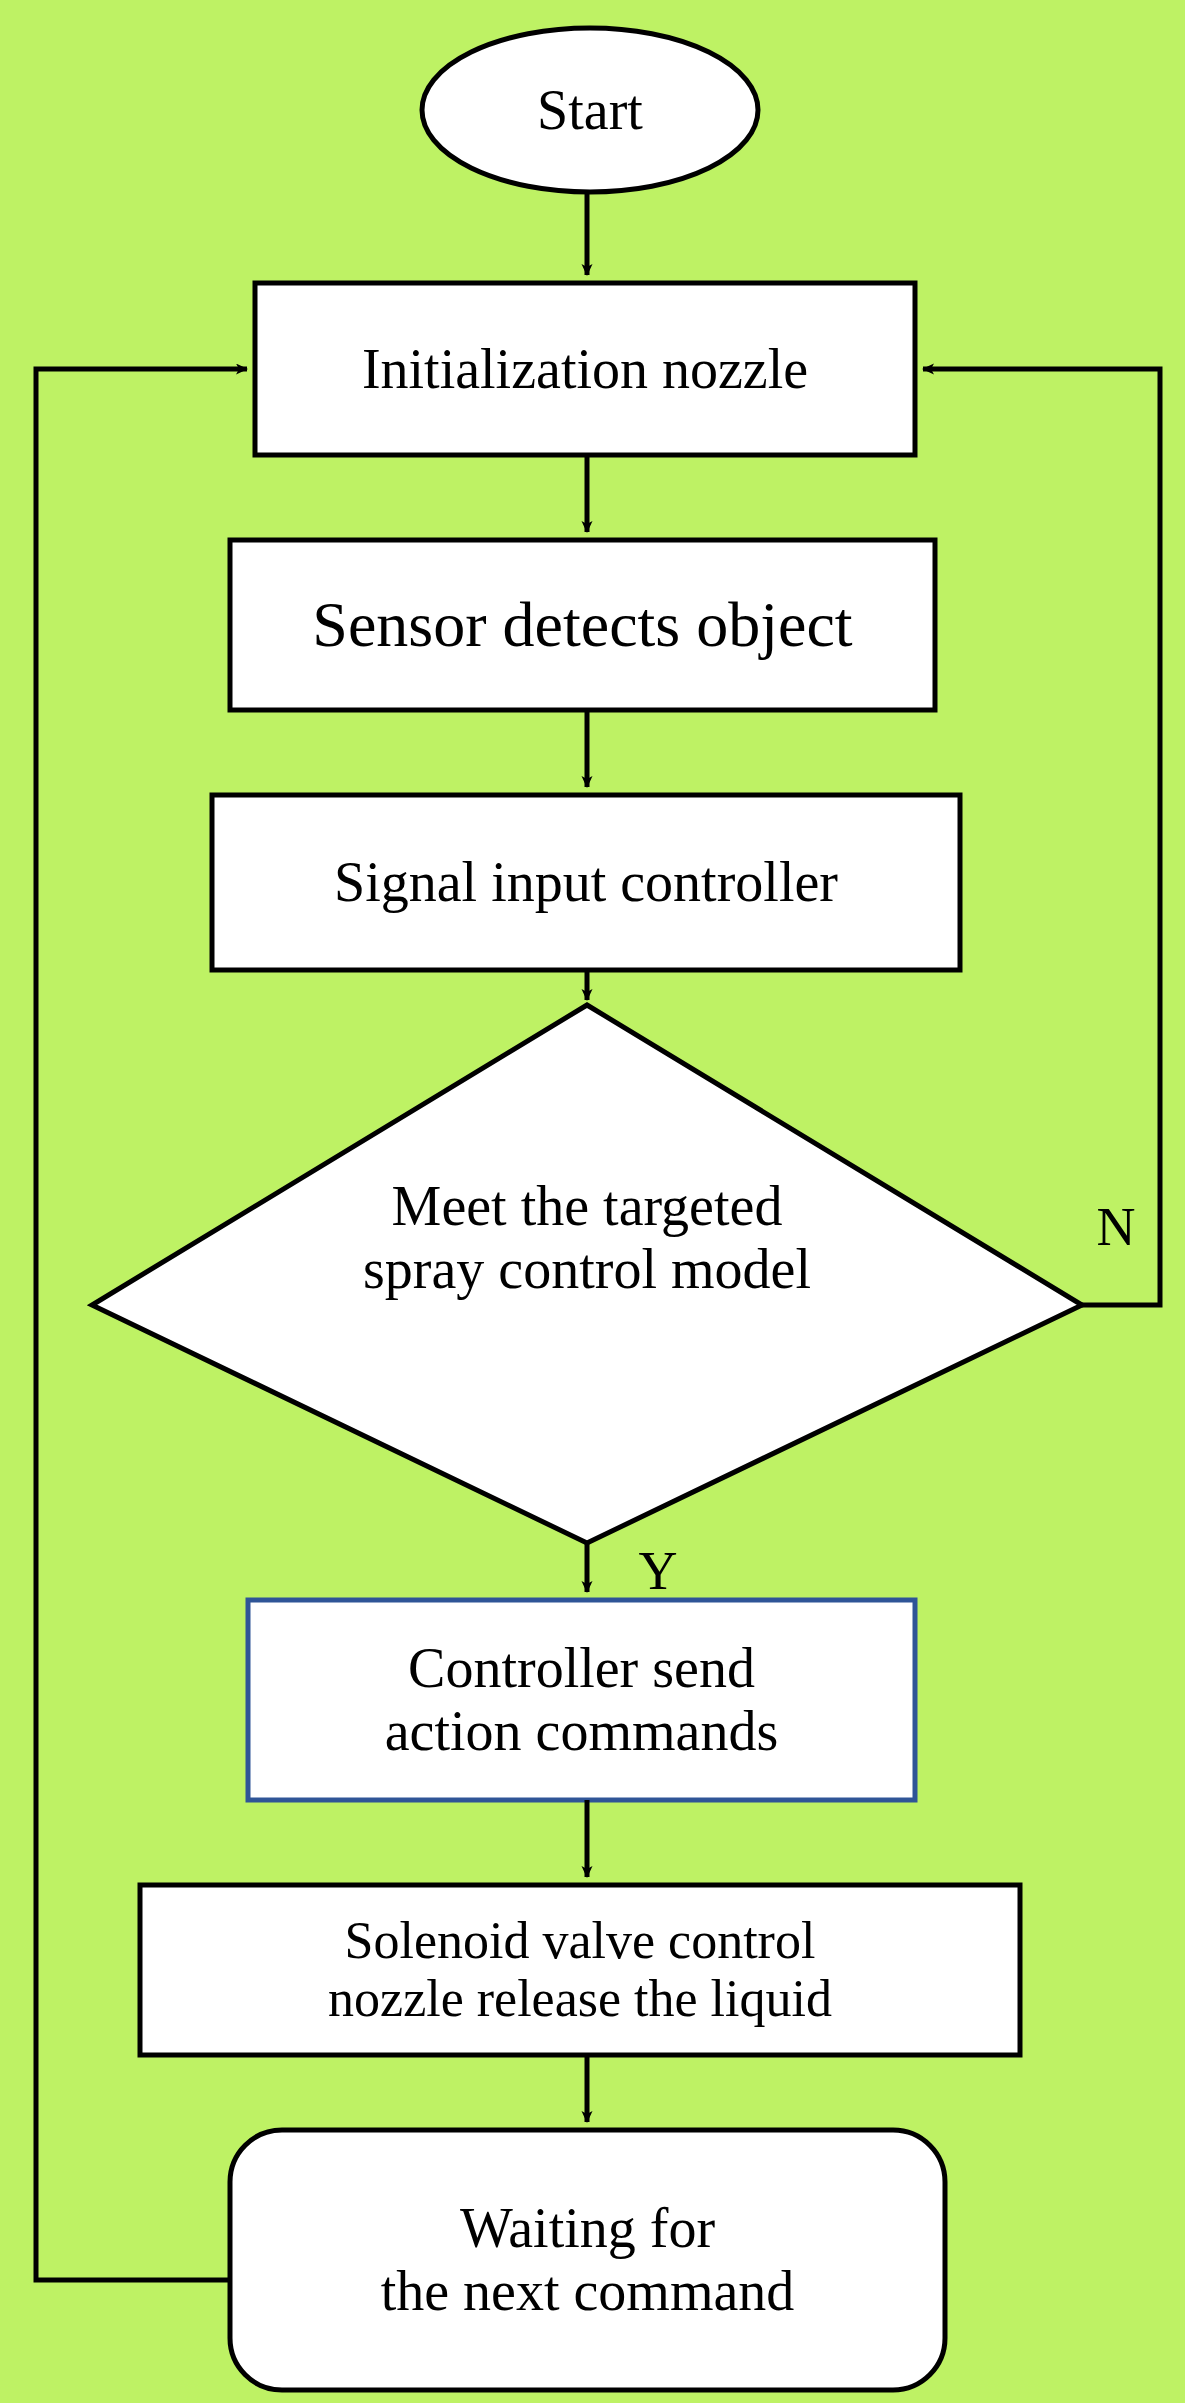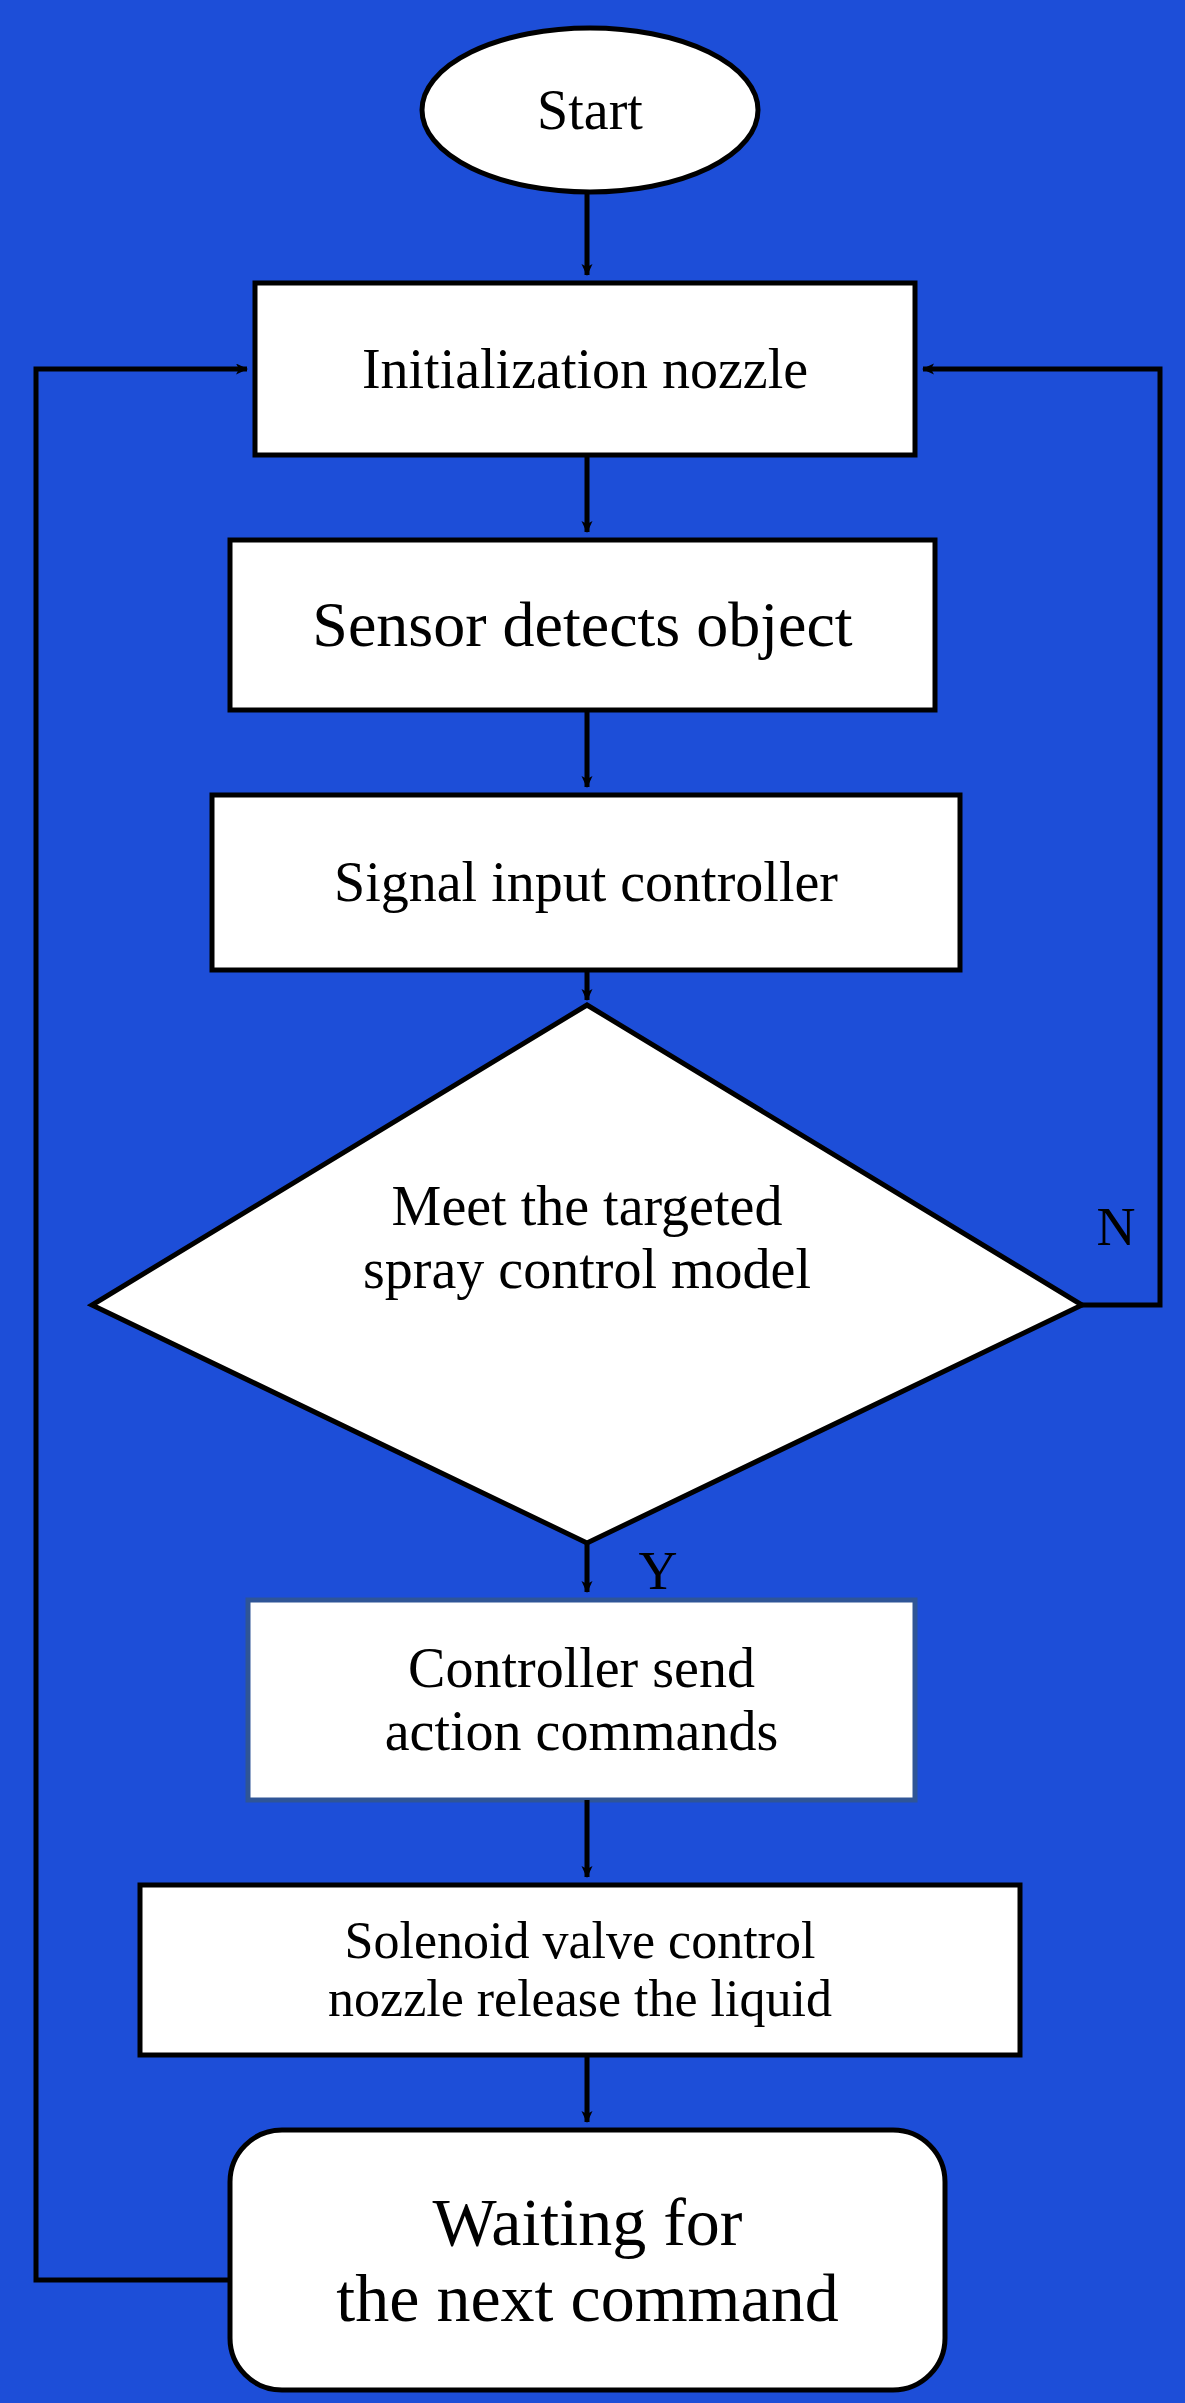--- a/index.html
+++ b/index.html
@@ -8,21 +8,21 @@
     padding: 0;
     background: #ffffff;
   }
   body {
     font-family: "Liberation Serif", "DejaVu Serif", serif;
   }
   #canvas {
     position: relative;
     width: 1185px;
     height: 2403px;
-    background: #1d4ed8;
+    background: #bef264;
     overflow: hidden;
     font-family: Liberation Serif, serif;
   }
   #flow-svg {
     position: absolute;
     left: 0;
     top: 0;
     width: 1185px;
     height: 2403px;
   }
@@ -42,21 +42,21 @@
     color: #000000;
     text-align: center;
   }
   .t-start      { left: 422px; top: 30px;   width: 336px; height: 160px; font-size: 56px; }
   .t-init       { left: 255px; top: 283px;  width: 660px; height: 172px; font-size: 56px; }
   .t-sensor     { left: 230px; top: 540px;  width: 705px; height: 170px; font-size: 64px; }
   .t-signal     { left: 212px; top: 795px;  width: 748px; height: 175px; font-size: 56px; }
   .t-decision   { left: 247px; top: 1150px; width: 680px; height: 175px; font-size: 56px; }
   .t-controller { left: 248px; top: 1600px; width: 667px; height: 200px; font-size: 56px; }
   .t-solenoid   { left: 140px; top: 1885px; width: 880px; height: 170px; font-size: 52px; }
-  .t-waiting    { left: 230px; top: 2130px; width: 715px; height: 260px; font-size: 68px; }
+  .t-waiting    { left: 230px; top: 2130px; width: 715px; height: 260px; font-size: 56px; }
   .lbl-n { left: 1086px; top: 1196px; width: 60px;  font-size: 54px; }
   .lbl-y { left: 628px;  top: 1540px; width: 60px;  font-size: 54px; }
 </style>
 </head>
 <body>
 
 <div id="canvas">
 
   <svg id="flow-svg" viewBox="0 0 1185 2403">
     <defs>

